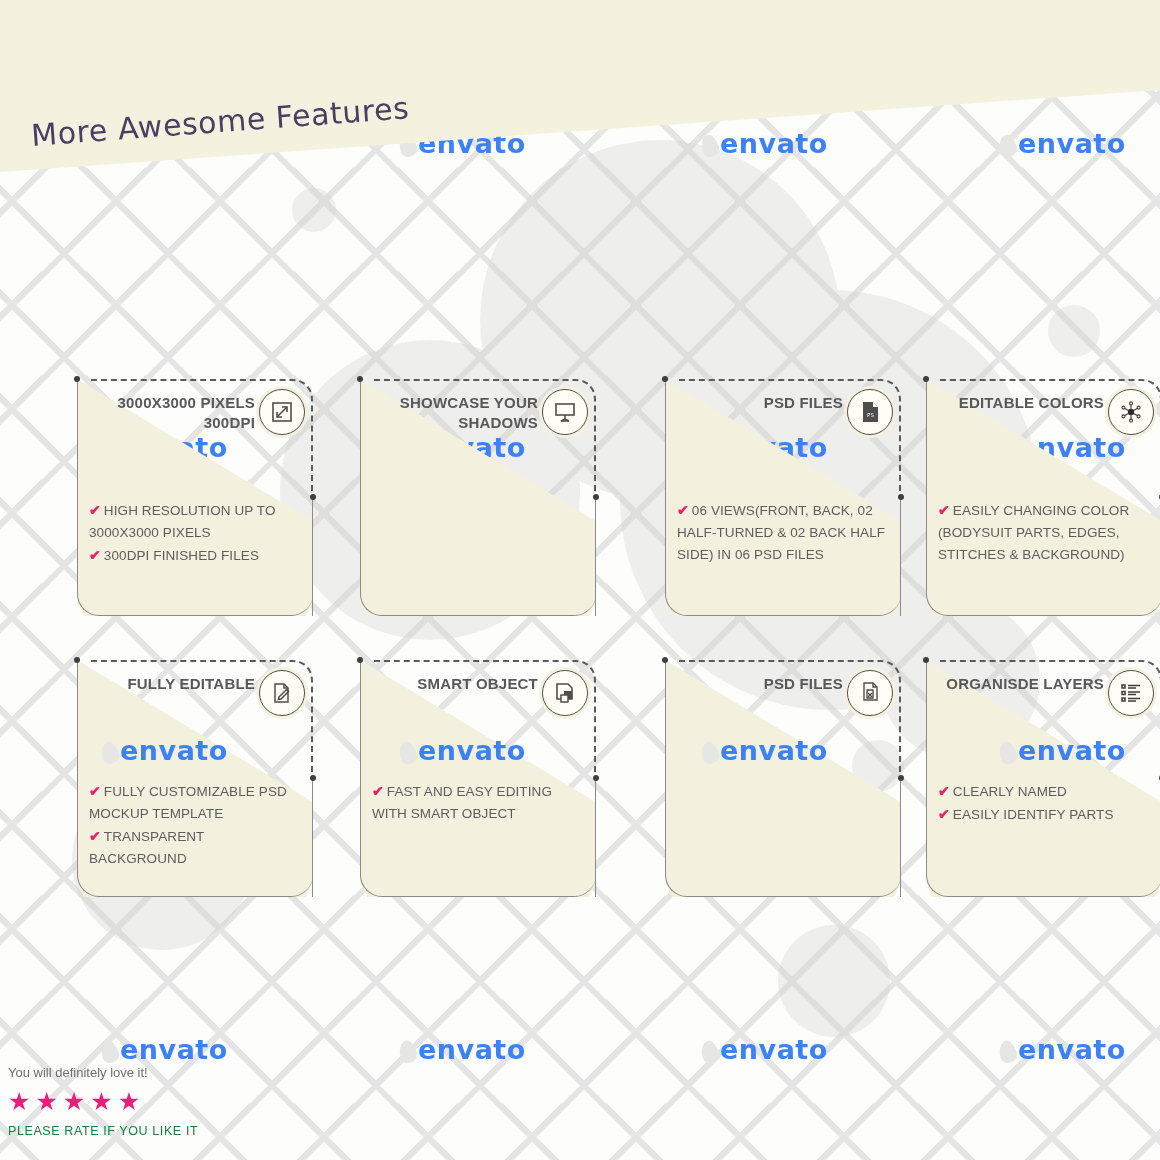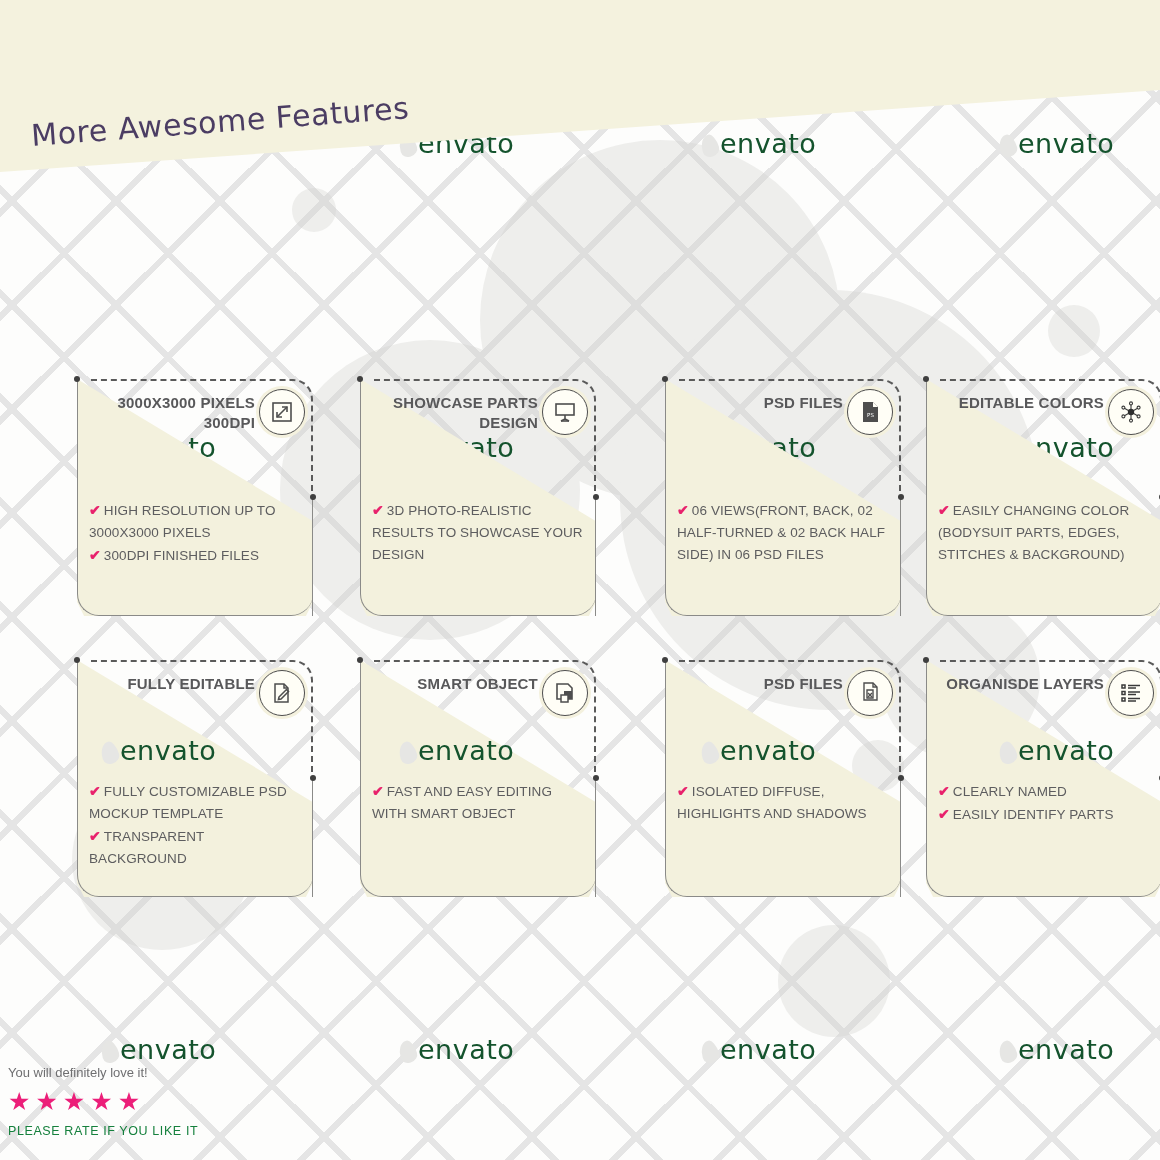--- a/index.html
+++ b/index.html
@@ -22,24 +22,24 @@
   .hatch {
     position: absolute; inset: -40px;
     background-image:
       repeating-linear-gradient(45deg, transparent 0 10px, #cfcfcf 10px 16px, transparent 16px 74px),
       repeating-linear-gradient(-45deg, transparent 0 10px, #cfcfcf 10px 16px, transparent 16px 74px);
     background-size: 104px 104px, 104px 104px;
     opacity: .5;
   }
   .wm {
     position: absolute;
-    color: #14532d;
+    color: #3b82f6;
     font-size: 27px;
     font-family: "DejaVu Sans", sans-serif;
-    font-weight: 400;
+    font-weight: 700;
     letter-spacing: .5px;
     white-space: nowrap;
     user-select: none;
   }
   .wm .leaf {
     display: inline-block;
     width: 17px; height: 22px;
     background: #e6e6e4;
     border-radius: 60% 40% 55% 45% / 70% 70% 35% 35%;
     transform: rotate(-18deg) translateY(4px);
@@ -242,34 +242,31 @@
         </div>
       </div>
 
       <div class="card">
         <div class="card-shape"></div>
         <div class="frame-dash"></div>
         <div class="frame-solid"></div>
         <div class="frame-right"></div>
         <div class="dot dot-tl"></div>
         <div class="dot dot-tr"></div>
-        <div class="card-head">SHOWCASE PARTS DESIGN</div>
+        <div class="card-head">SHOWCASE YOUR SHADOWS</div>
         <div class="badge">
           <span>
             <svg width="24" height="24" viewBox="0 0 24 24" fill="none" stroke="#4e4e4e" stroke-width="1.6">
               <rect x="3" y="4" width="18" height="11"></rect>
               <line x1="12" y1="15" x2="12" y2="19"></line>
               <line x1="8" y1="21" x2="16" y2="21"></line>
               <line x1="12" y1="19" x2="8" y2="21"></line>
               <line x1="12" y1="19" x2="16" y2="21"></line>
             </svg>
           </span>
-        </div>
-        <div class="card-body">
-          <p class="feat"><span class="tick">✔</span><span>3D PHOTO-REALISTIC RESULTS TO SHOWCASE YOUR DESIGN</span></p>
         </div>
       </div>
 
       <div class="card">
         <div class="card-shape"></div>
         <div class="frame-dash"></div>
         <div class="frame-solid"></div>
         <div class="frame-right"></div>
         <div class="dot dot-tl"></div>
         <div class="dot dot-tr"></div>
@@ -380,23 +377,20 @@
         <div class="badge">
           <span>
             <svg width="24" height="24" viewBox="0 0 24 24" fill="none" stroke="#4e4e4e" stroke-width="1.4">
               <path d="M6 2 h9 l4 4 v13 h-13 z"></path>
               <path d="M15 2 v4 h4"></path>
               <path d="M9 9 h6 v8 h-6 z"></path>
               <path d="M10 12 l4 4 M14 12 l-4 4"></path>
             </svg>
           </span>
         </div>
-        <div class="card-body">
-          <p class="feat"><span class="tick">✔</span><span>ISOLATED DIFFUSE, HIGHLIGHTS AND SHADOWS</span></p>
-        </div>
       </div>
 
       <div class="card">
         <div class="card-shape"></div>
         <div class="frame-dash"></div>
         <div class="frame-solid"></div>
         <div class="frame-right"></div>
         <div class="dot dot-tl"></div>
         <div class="dot dot-tr"></div>
         <div class="card-head">ORGANISDE LAYERS</div>

